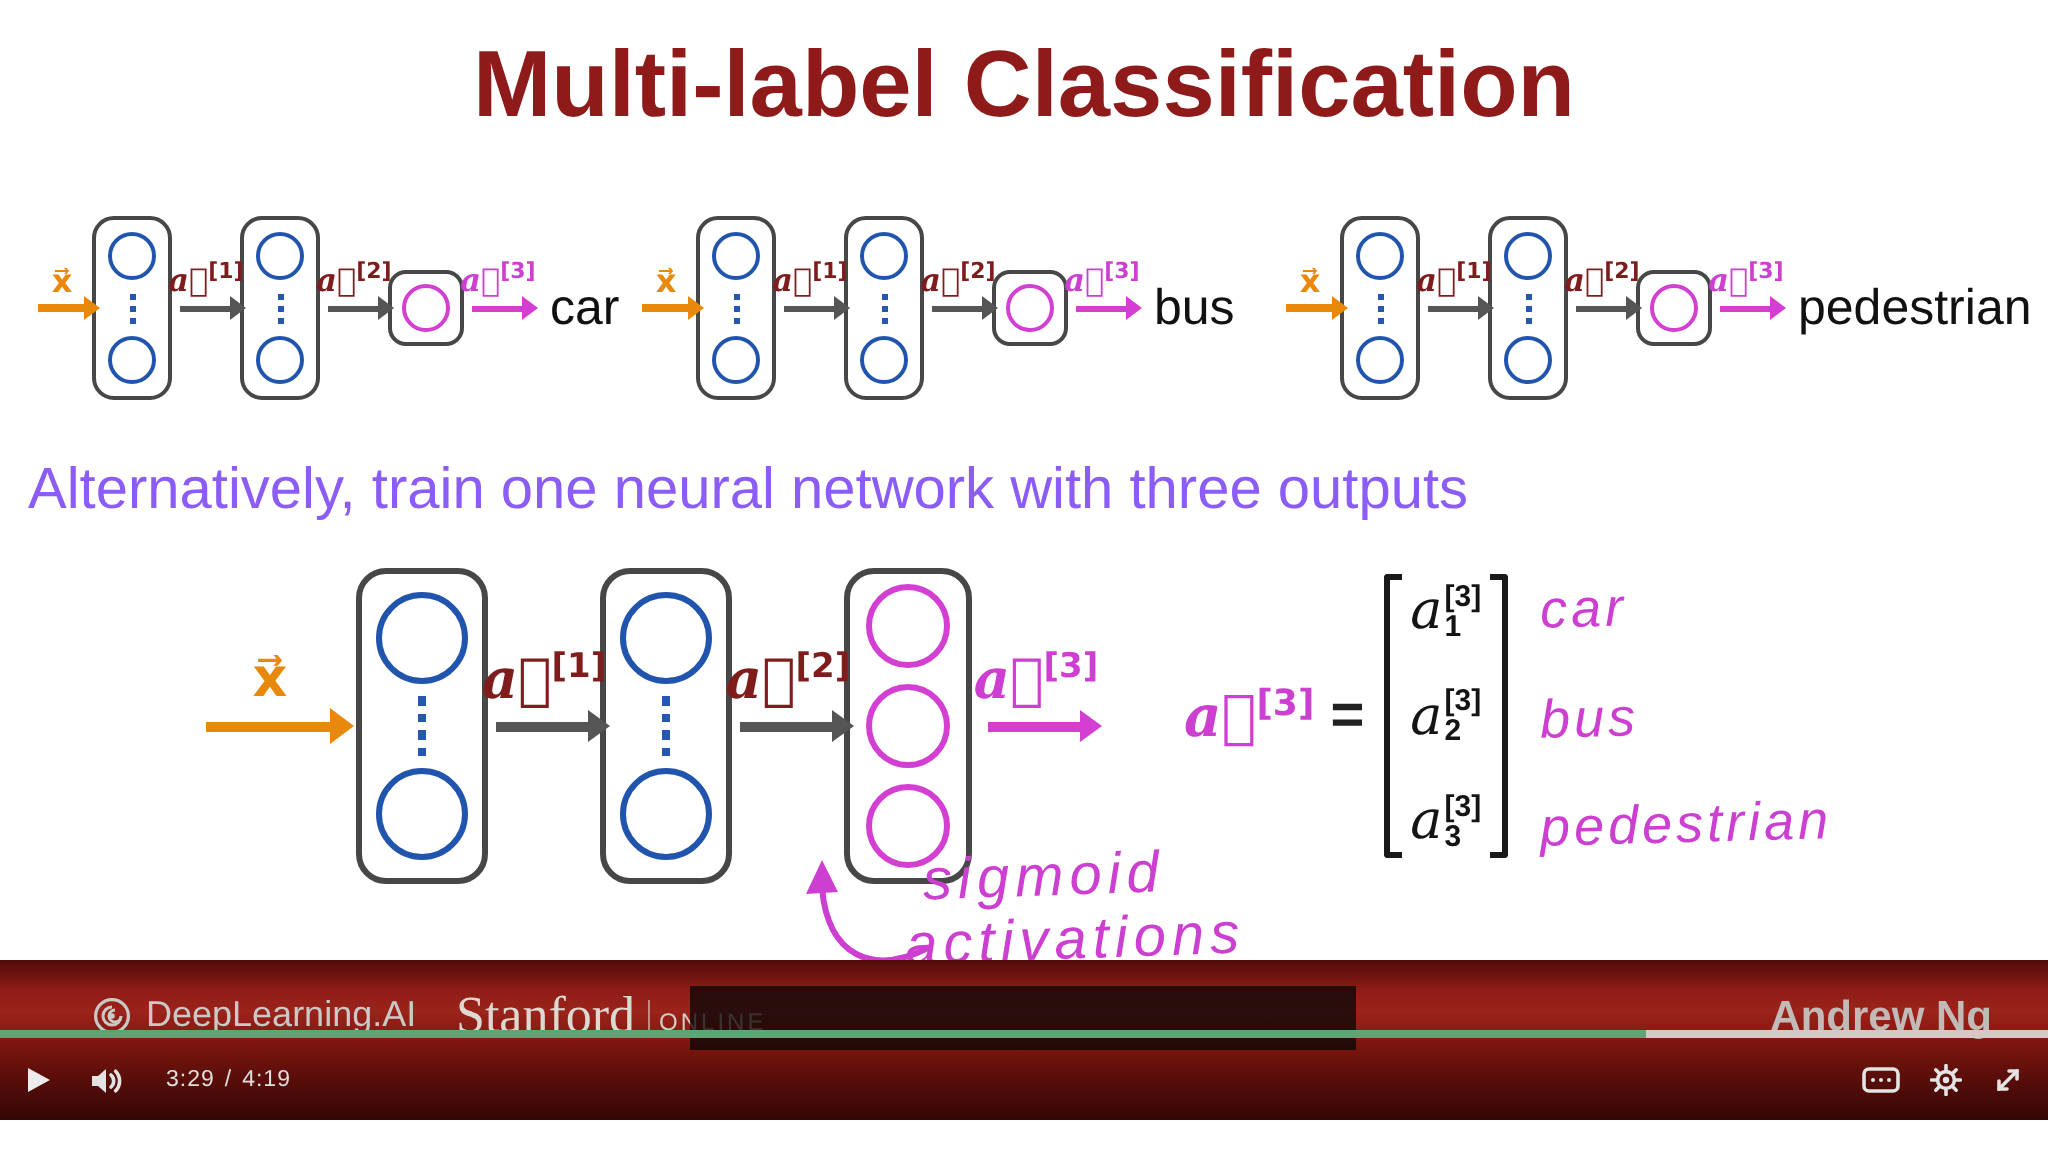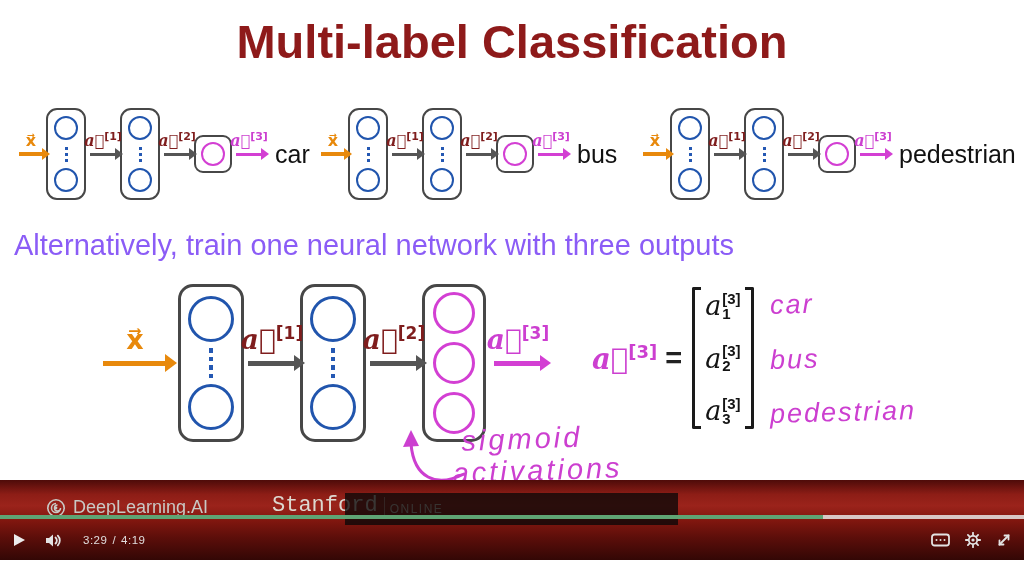--- a/index.html
+++ b/index.html
@@ -104,21 +104,21 @@
   .curve-arrow { position:absolute; left:396px; top:426px; }
 
   
   .player-bar { position:absolute; left:0; top:480px; width:1024px; height:80px;
     background:linear-gradient(180deg,#4e0b09 0%,#8d1d16 18%,#9b231b 32%,#82170f 50%,#5c0e0a 72%,#330705 100%); }
 
   .brand-dl { position:absolute; left:46px; top:17px; display:flex; align-items:center; gap:7px;
               color:#c9c9c5; font-size:18px; z-index:4; }
   .brand-stanford { position:absolute; left:228px; top:13px; display:flex; align-items:center; z-index:2;
                     color:#ddd8d0; }
-  .stan-word { font-family:Liberation Mono, monospace; font-size:22px;margin-left:44px; }
+  .stan-word { font-family:Liberation Serif, serif; font-size:26px; }
   .stan-div { width:1px; height:19px; background:rgba(235,228,218,.55); margin:2px 5px 0 6px; }
   .stan-online { font-size:12px; letter-spacing:1.5px; color:#d4cdc4; padding-top:6px; }
   .speaker { position:absolute; right:28px; top:17px; font-size:21px; font-weight:bold; color:#c2bab7; z-index:4; }
 
   .caption-bg { position:absolute; left:345px; top:13px; width:333px; height:32px;
                 background:rgba(10,8,8,.78); z-index:3; }
   .progress { position:absolute; left:0; top:35px; width:1024px; height:3.5px; z-index:4; display:flex; }
   .progress .played { width:80.4%; height:100%; background:#5fa474; }
   .progress .rest { flex:1; height:100%; background:#d8c7c5; }
   .caption-text { position:absolute; left:345px; top:15px; width:333px; text-align:center;
@@ -368,20 +368,21 @@
       </svg>
       <span>DeepLearning.AI</span>
     </div>
 
     <div class="brand-stanford">
       <span class="stan-word">Stanford</span>
       <span class="stan-div"></span>
       <span class="stan-online">ONLINE</span>
     </div>
 
+    <div class="speaker">Andrew Ng</div>
 
     <div class="caption-bg"></div>
 
     <div class="progress">
       <div class="played"></div>
       <div class="rest"></div>
     </div>
 
 
     <div class="controls">

